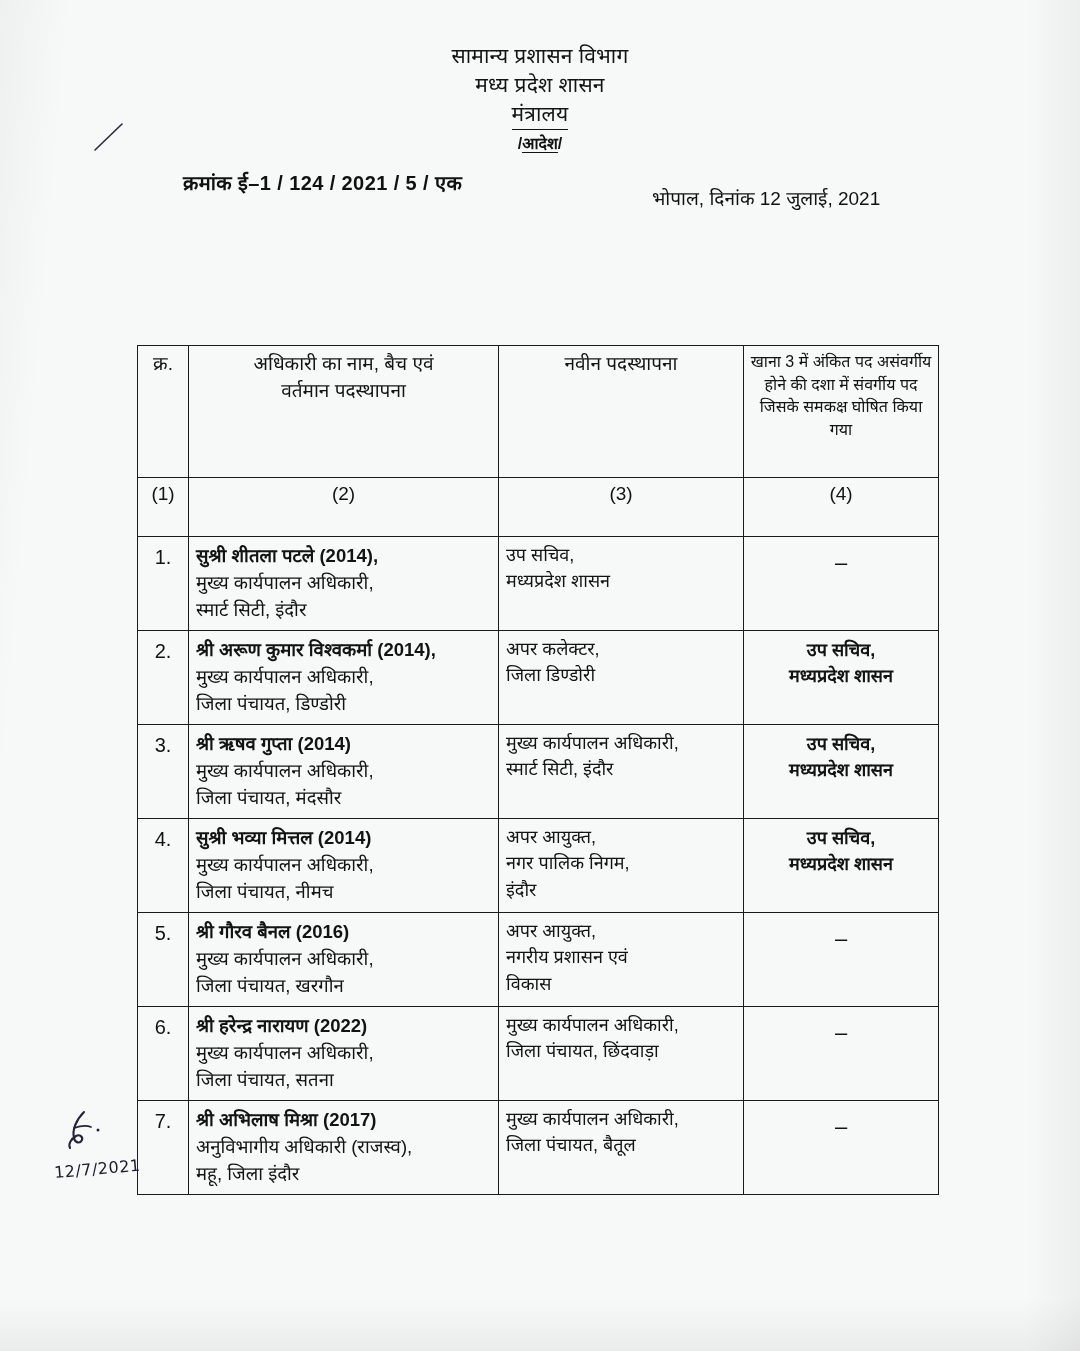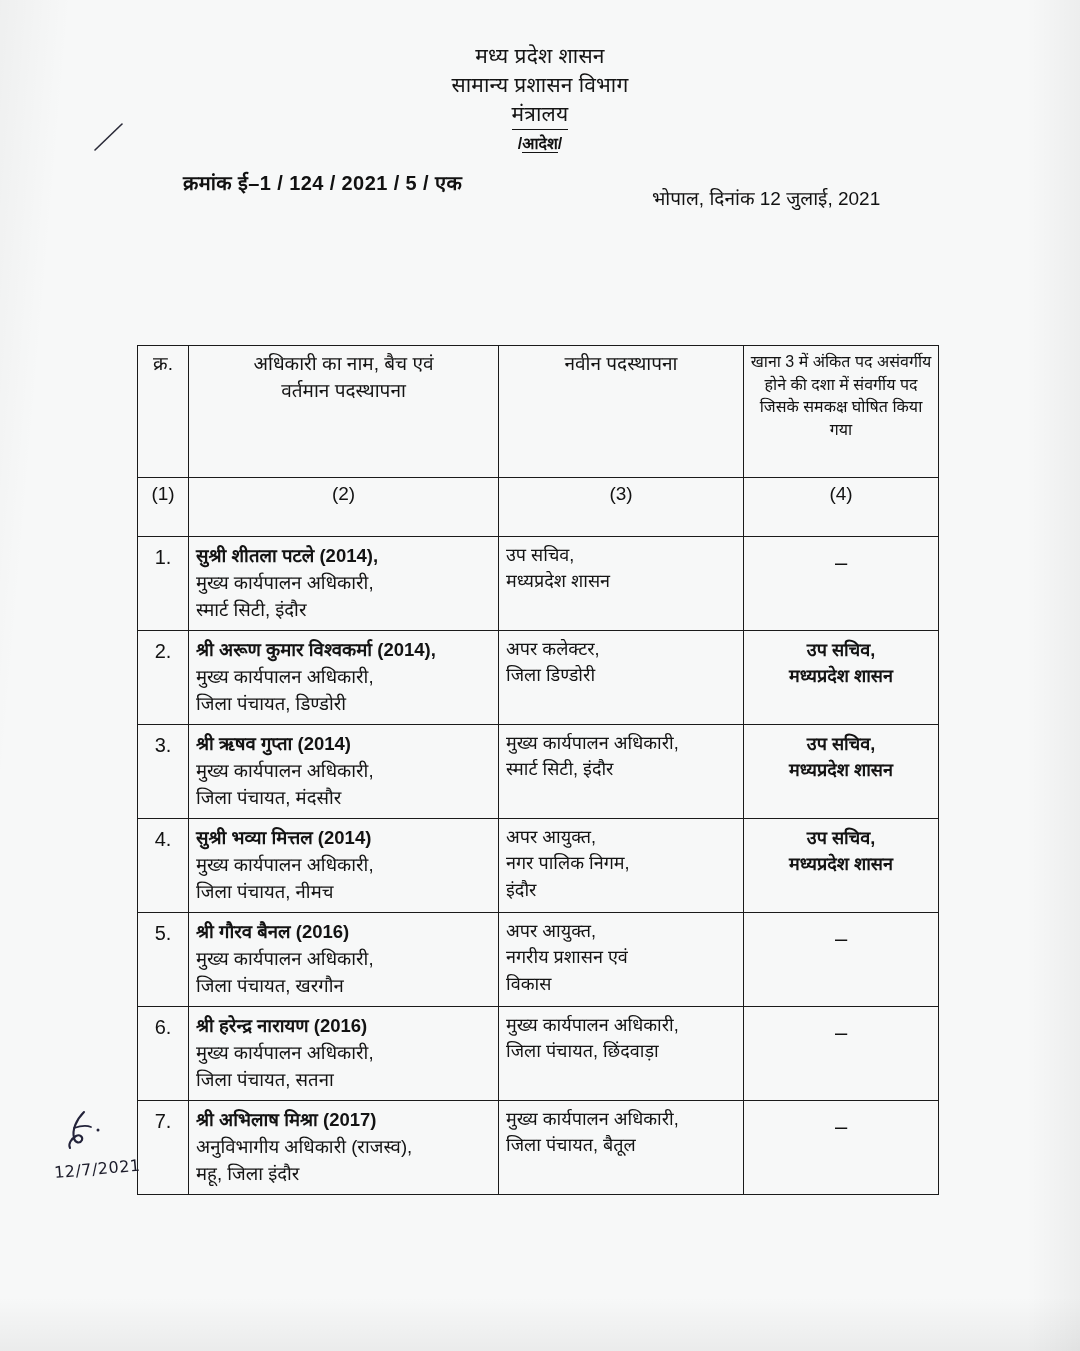--- a/index.html
+++ b/index.html
@@ -212,22 +212,22 @@
     white-space: nowrap;
   }
 </style>
 </head>
 <body>
 
 <div class="page">
   <div class="content">
 
     <div class="head-block">
+      <div class="head-line">सामान्य प्रशासन विभाग</div>
       <div class="head-line">मध्य प्रदेश शासन</div>
-      <div class="head-line">सामान्य प्रशासन विभाग</div>
       <div><span class="head-line ul">मंत्रालय</span></div>
       <div class="head-order">/<span class="ul2">आदेश</span>/</div>
     </div>
 
     <div class="numdate">
       <div class="order-no">क्रमांक ई–1 / 124 / 2021 / 5 / एक</div>
       <div class="place-date">भोपाल, दिनांक 12 जुलाई, 2021</div>
     </div>
 
 
@@ -332,21 +332,21 @@
                 <span class="ln">नगरीय प्रशासन एवं</span>
                 <span class="ln">विकास</span>
               </td>
               <td class="c-eq dash">
                 <span class="ln">–</span>
               </td>
             </tr>
             <tr class="datarow">
               <td class="sn">6.</td>
               <td class="c-name">
-                <span class="nm">श्री हरेन्द्र नारायण (2016)</span>
+                <span class="nm">श्री हरेन्द्र नारायण (2022)</span>
                 <span class="ln">मुख्य कार्यपालन अधिकारी,</span>
                 <span class="ln">जिला पंचायत, सतना</span>
               </td>
               <td class="c-new">
                 <span class="ln">मुख्य कार्यपालन अधिकारी,</span>
                 <span class="ln">जिला पंचायत, छिंदवाड़ा</span>
               </td>
               <td class="c-eq dash">
                 <span class="ln">–</span>
               </td>

